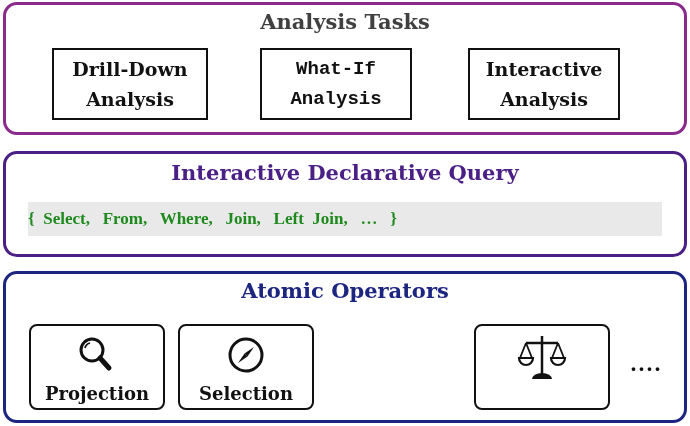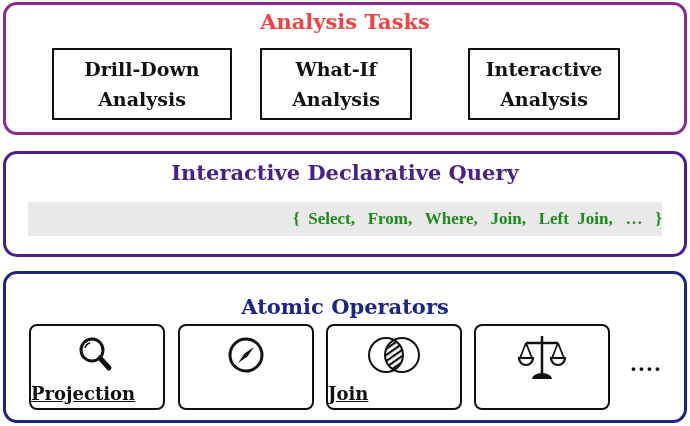--- a/index.html
+++ b/index.html
@@ -1,50 +1,50 @@
 <!DOCTYPE html>
 <html><head>
   <meta charset="utf-8">
   <style>
     html, body { margin:0; padding:0; background:#ffffff; }
     body { width:690px; height:426px; position:relative; overflow:hidden;
            font-family:"DejaVu Serif","Liberation Serif",serif; }
     .panel { position:absolute; box-sizing:border-box; border-style:solid; border-width:3px; border-radius:14px; background:#fff; }
     .panel-title { position:absolute; left:0; right:0; text-align:center; font-weight:bold; font-size:21px; }
     #p1 { left:3px; top:2px; width:684px; height:133px; border-color:#8A2A8C; }
-    #p1 .panel-title { top:4px; color:#ef4444; }
+    #p1 .panel-title { top:4px; color:#404040; }
     #p2 { left:3px; top:151px; width:684px; height:106px; border-color:#4A1F86;text-decoration:underline; }
     #p2 .panel-title { top:6px; color:#4A1F86; }
     #p3 { left:3px; top:271px; width:684px; height:152px; border-color:#1C2580; }
-    #p3 .panel-title { top:20px; color:#1C2580; }
+    #p3 .panel-title { top:4px; color:#1C2580; }
 
     .task { position:absolute; top:43px; height:72px; box-sizing:border-box; border:2.5px solid #111; background:#fff;
             display:flex; flex-direction:column; align-items:center; justify-content:center; font-weight:bold;
             font-size:19px; line-height:30px; color:#111; text-align:center; }
     .query-bar { position:absolute; left:22px; right:22px; top:48px; height:34px; background:#e9e9e9;
-                 display:flex; align-items:center; justify-content:flex-end; }
+                 display:flex; align-items:center; justify-content:flex-start; }
     .query-bar span { color:#1E8A1E; font-weight:bold; font-size:17px; white-space:pre;
                       font-family:"Liberation Serif",serif; }
     .op { position:absolute; top:50px; width:136px; height:86px; box-sizing:border-box; border:2.5px solid #111;
           border-radius:8px; background:#fff; }
     .op .icon { position:absolute; left:0; right:0; top:8px; height:44px; display:flex; justify-content:center; }
-    .op .label { position:absolute; left:0; right:0; bottom:4px; text-align:left; font-weight:bold;
-                 font-size:18px; color:#111;text-decoration:underline; }
+    .op .label { position:absolute; left:0; right:0; bottom:4px; text-align:center; font-weight:bold;
+                 font-size:18px; color:#111; }
     .more { position:absolute; left:624px; top:78px; font-size:20px; font-weight:bold; color:#111; letter-spacing:1px; }
   </style>
 </head>
 <body>
 
 <div class="panel" id="p1">
   <div class="panel-title">Analysis Tasks</div>
-  <div class="task" style="left:46px;width:180px;">
+  <div class="task" style="left:46px;width:156px;">
     <span>Drill-Down</span>
     <span>Analysis</span>
   </div>
-  <div class="task" style="left:254px;width:152px;">
+  <div class="task" style="left:254px;width:152px;font-family:Liberation Mono, monospace;">
     <span>What-If</span>
     <span>Analysis</span>
   </div>
   <div class="task" style="left:462px;width:152px;">
     <span>Interactive</span>
     <span>Analysis</span>
   </div>
 </div>
 
 <div class="panel" id="p2">
@@ -69,40 +69,23 @@
   </div>
 
   <div class="op" style="left:172px;">
     <div class="icon">
       <svg width="44" height="44" viewBox="0 0 44 44">
         <circle cx="22" cy="21" r="16" fill="none" stroke="#111" stroke-width="3"></circle>
         <polygon points="30,13 23.5,22.5 20.5,19.5" fill="#111"></polygon>
         <polygon points="14,29 20.5,19.5 23.5,22.5" fill="#111"></polygon>
       </svg>
     </div>
+    <div class="label">Selection</div>
   </div>
 
-  <div class="op" style="left:320px;">
-    <div class="icon">
-      <svg width="64" height="44" viewBox="0 0 64 44">
-        <defs>
-          <clipPath id="lens">
-            <circle cx="24" cy="21" r="17"></circle>
-          </clipPath>
-          <pattern id="stripes" width="5" height="5" patternUnits="userSpaceOnUse" patternTransform="rotate(-35)">
-            <rect width="5" height="2.2" fill="#111"></rect>
-          </pattern>
-        </defs>
-        <circle cx="40" cy="21" r="17" fill="url(#stripes)" clip-path="url(#lens)"></circle>
-        <circle cx="24" cy="21" r="17" fill="none" stroke="#111" stroke-width="2"></circle>
-        <circle cx="40" cy="21" r="17" fill="none" stroke="#111" stroke-width="2"></circle>
-      </svg>
-    </div>
-    <div class="label">Join</div>
-  </div>
 
   <div class="op" style="left:468px;">
     <div class="icon">
       <svg width="50" height="48" viewBox="0 0 50 48">
         <line x1="25" y1="2" x2="25" y2="40" stroke="#111" stroke-width="2.5"></line>
         <line x1="9" y1="9" x2="41" y2="9" stroke="#111" stroke-width="2.5"></line>
         <line x1="9" y1="9" x2="3" y2="24" stroke="#111" stroke-width="1.8"></line>
         <line x1="9" y1="9" x2="15" y2="24" stroke="#111" stroke-width="1.8"></line>
         <path d="M2 24 L16 24 A7 7 0 0 1 2 24 Z" fill="none" stroke="#111" stroke-width="2.2"></path>
         <line x1="41" y1="9" x2="35" y2="24" stroke="#111" stroke-width="1.8"></line>

